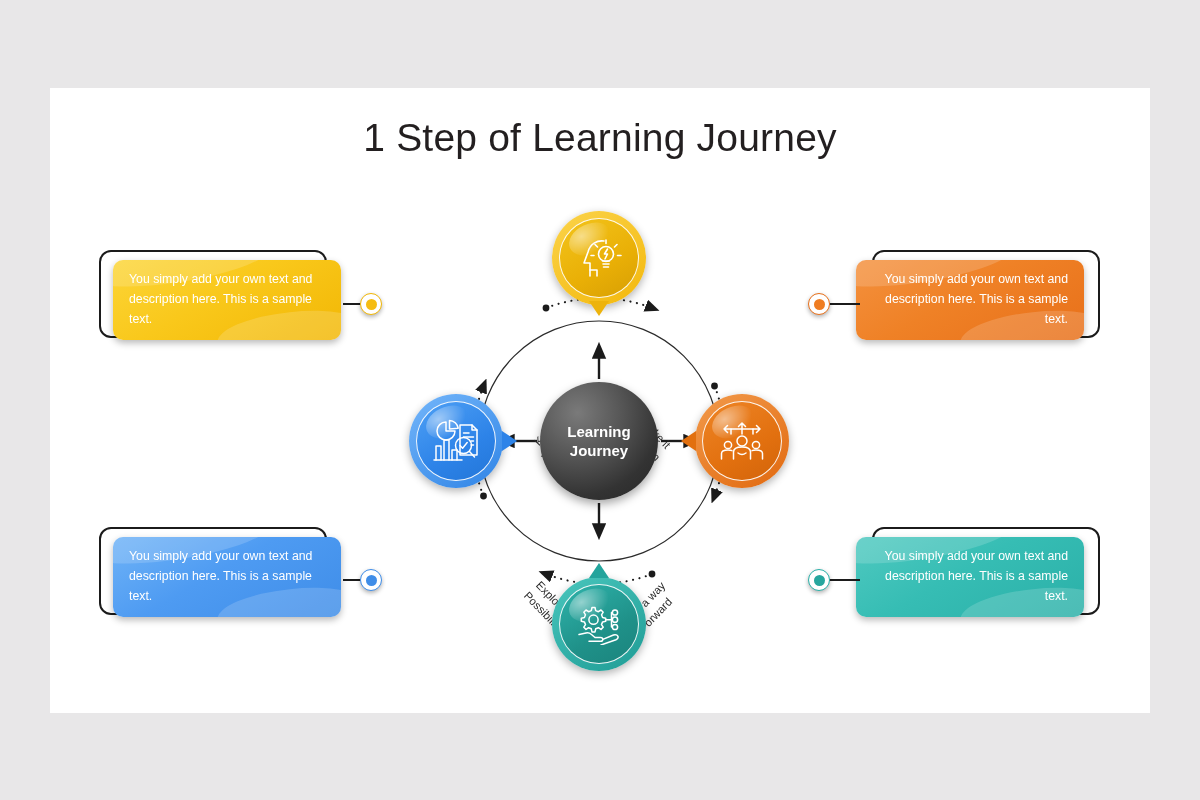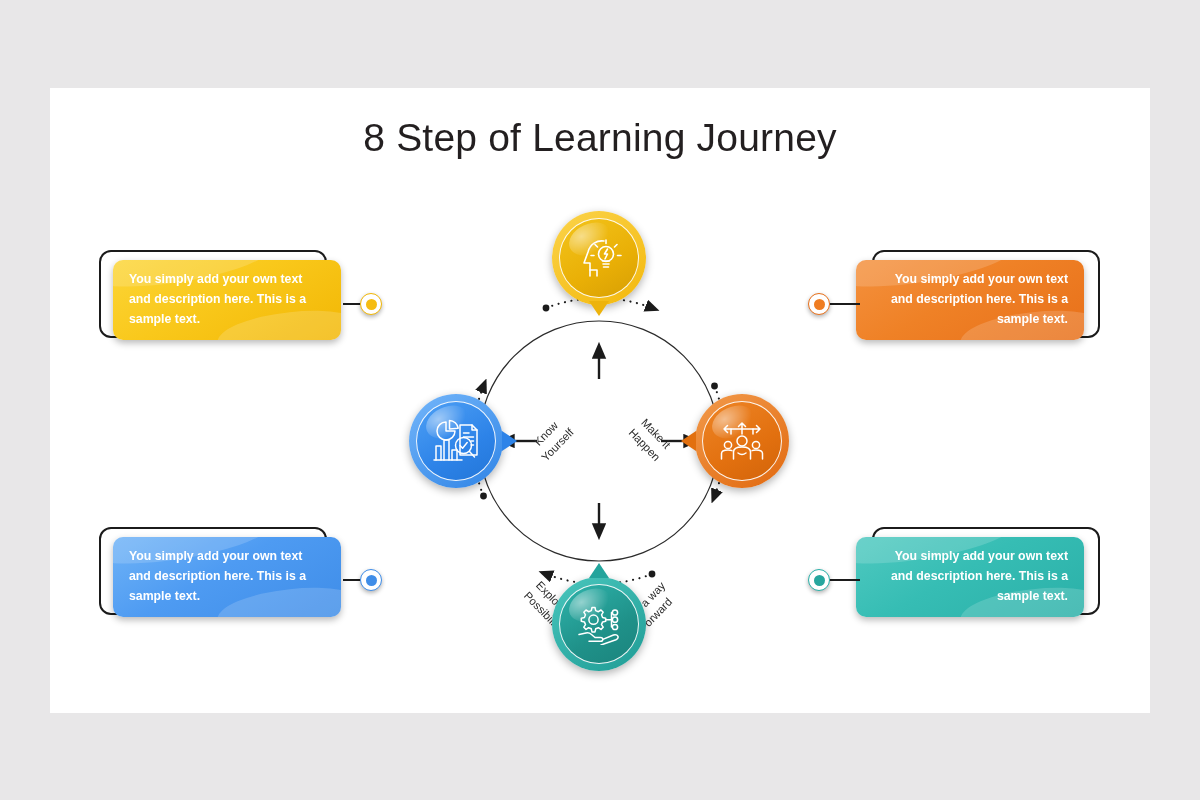--- a/index.html
+++ b/index.html
@@ -36,21 +36,21 @@
     width: 228px; height: 88px;
     border: 2px solid #1b1b1b;
     border-radius: 12px;
   }
   .card {
     position: absolute; left: 14px; top: 10px;
     width: 228px; height: 80px;
     border-radius: 10px;
     overflow: hidden;
     box-shadow: 0 3px 7px rgba(0,0,0,.28);
-    display: flex; align-items: center; font-weight: bold;
+    display: flex; align-items: center;
   }
   .card .blob1, .card .blob2 {
     position: absolute; border-radius: 50%;
     background: rgba(255,255,255,.16);
     pointer-events: none;
   }
   .card .blob1 { width: 190px; height: 42px; left: -30px; top: -20px; transform: rotate(-9deg); }
   .card .blob2 { width: 150px; height: 46px; right: -26px; bottom: -18px; transform: rotate(-6deg); }
   .card p {
     position: relative;
@@ -136,21 +136,21 @@
     position: absolute;
     font-size: 11.3px; color: #2b2b2b; line-height: 1.45;
     text-align: center; white-space: pre-line;
   }
 </style>
 </head>
 <body>
 
 <div id="slide">
 
-  <div id="title">8 Step of Learning Journey</div>
+  <div id="title">1 Step of Learning Journey</div>
 
   <div class="card-wrap" style="left:49px; top:162px;">
     <div class="bracket"></div>
     <div class="card c-yellow">
       <div class="blob1"></div>
       <div class="blob2"></div>
       <p>You simply add your own text and description here. This is a sample text.</p>
     </div>
   </div>
   <div class="conn-line" style="left:293px; top:215px; width:38px;"></div>
@@ -232,20 +232,23 @@
 
     <div class="curve-label" style="left:98px; top:212px; width:90px; transform:rotate(-46deg);">Know
 Yourself</div>
     <div class="curve-label" style="left:196px; top:212px; width:90px; transform:rotate(46deg);">Make it
 Happen</div>
     <div class="curve-label" style="left:196px; top:382px; width:90px; transform:rotate(-46deg);">Plan a way
 Forward</div>
     <div class="curve-label" style="left:98px; top:382px; width:90px; transform:rotate(46deg);">Explore the
 Possibilities</div>
 
+    <div id="hub">
+      <span><b>Learning</b><br><b>Journey</b></span>
+    </div>
 
     <div class="node n-yellow" style="left:143px; top:0px;">
       <div class="ring"></div>
       <div class="inner">
           <div class="gloss"></div>
         </div>
       <div class="tip" style="left:37px; top:90px; border-left:10px solid transparent; border-right:10px solid transparent; border-top:15px solid #edb30c;"></div>
       <svg class="icon" width="46" height="40" viewBox="0 0 46 40" fill="none" stroke="#fff" stroke-width="1.6" stroke-linecap="round" stroke-linejoin="round">
         <path d="M21 38 L21 32 L14 32 L14 25 L8 25 L12 14 C14 6 21 2 28 3"></path>
         <path d="M14 32 L14 38"></path>

